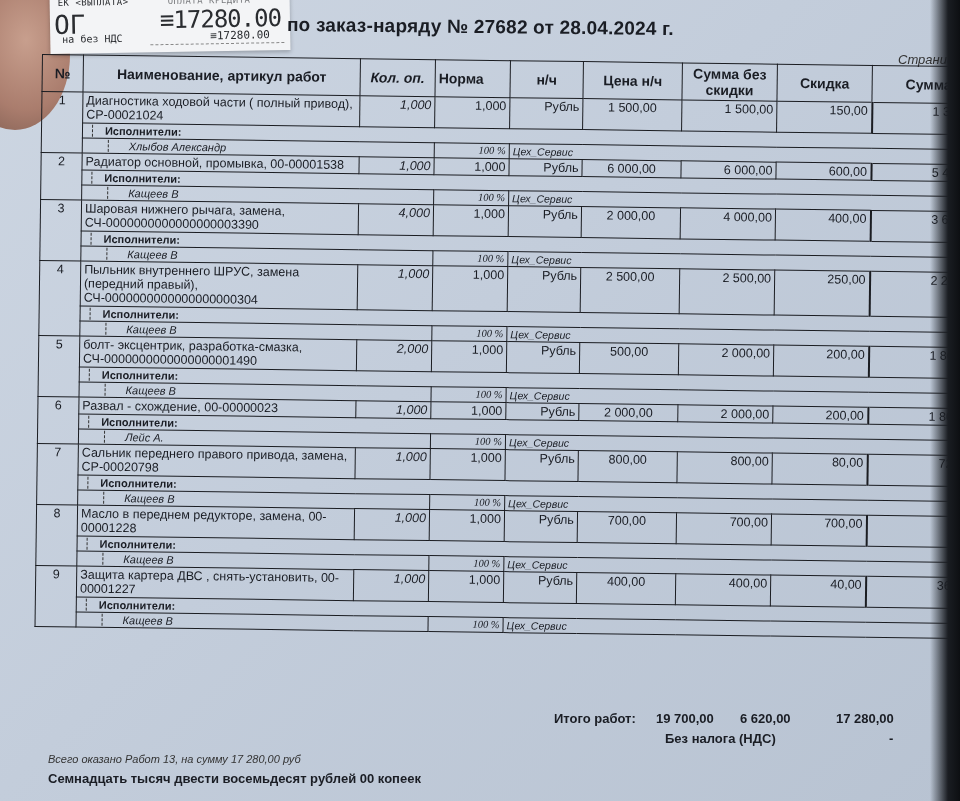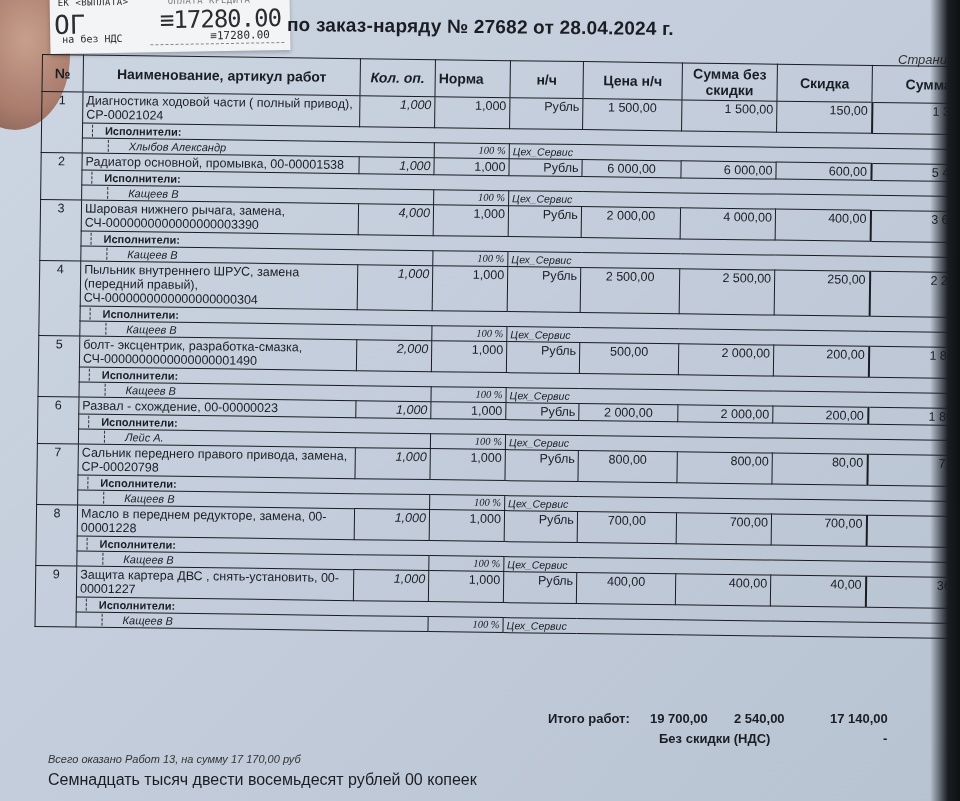--- a/index.html
+++ b/index.html
@@ -39,23 +39,23 @@
   .c-sum { width:88px; text-align:right; }
   .c-disc { width:88px; text-align:right; }
   .c-total { width:106px; text-align:right; }
   td.c-no { vertical-align:top; }
   .exec-line { font-size:11px; font-weight:bold; padding-left:12px; border-left:1px dashed #333; margin-left:6px; }
   .exec-name { font-size:11px; font-style:italic; padding-left:20px; margin-left:22px; border-left:1px dashed #333; }
   .pct { font-size:10.5px; font-style:italic; text-align:right;font-family:Liberation Serif, serif; }
   .shop { font-size:10.5px; font-style:italic; }
 
   .totals { position:absolute; left:548px; top:711px; font-size:13px; font-weight:bold; }
-  .totals span { position:absolute; white-space:nowrap; }
+  .totals span { position:absolute; white-space:nowrap;margin-left:6px; }
   .footer1 { position:absolute; left:48px; top:753px; font-size:11px; font-style:italic; color:#333; }
-  .footer2 { position:absolute; left:48px; top:771px; font-size:16px; font-weight:normal; }
+  .footer2 { position:absolute; left:48px; top:771px; font-size:13px; font-weight:bold; }
 </style>
 </head>
 <body>
 
 <div class="finger"></div>
 
 <div class="receipt">
   <span class="r-top">ЕК &lt;ВЫПЛАТА&gt;</span>
   <span class="r-top2">ОПЛАТА КРЕДИТА</span>
   <span class="r-og">ОГ</span>
@@ -291,22 +291,22 @@
           <td class="pct">100 %</td>
           <td colspan="5" class="shop">Цех_Сервис</td>
         </tr>
       </tbody>
   </table>
 </div>
 
 <div class="totals">
   <span style="left:0;top:0">Итого работ:</span>
   <span style="left:102px;top:0">19 700,00</span>
-  <span style="left:186px;top:0">2 540,00</span>
-  <span style="left:282px;top:0">17 140,00</span>
-  <span style="left:111px;top:20px">Без скидки (НДС)</span>
+  <span style="left:186px;top:0">6 620,00</span>
+  <span style="left:282px;top:0">17 280,00</span>
+  <span style="left:111px;top:20px">Без налога (НДС)</span>
   <span style="left:335px;top:20px">-</span>
 </div>
 
-<div class="footer1">Всего оказано Работ 13, на сумму 17 170,00 руб</div>
+<div class="footer1">Всего оказано Работ 13, на сумму 17 280,00 руб</div>
 <div class="footer2">Семнадцать тысяч двести восемьдесят рублей 00 копеек</div>
 
 <div class="edge-dark"></div>
 
 </body></html>

